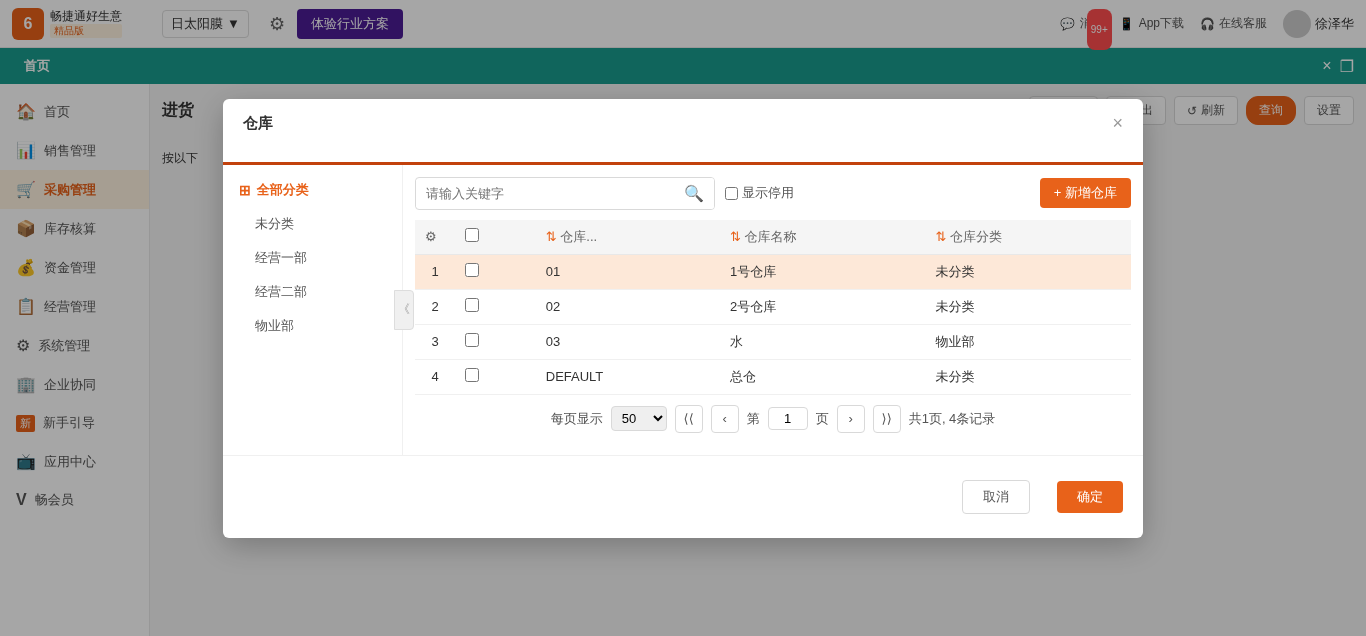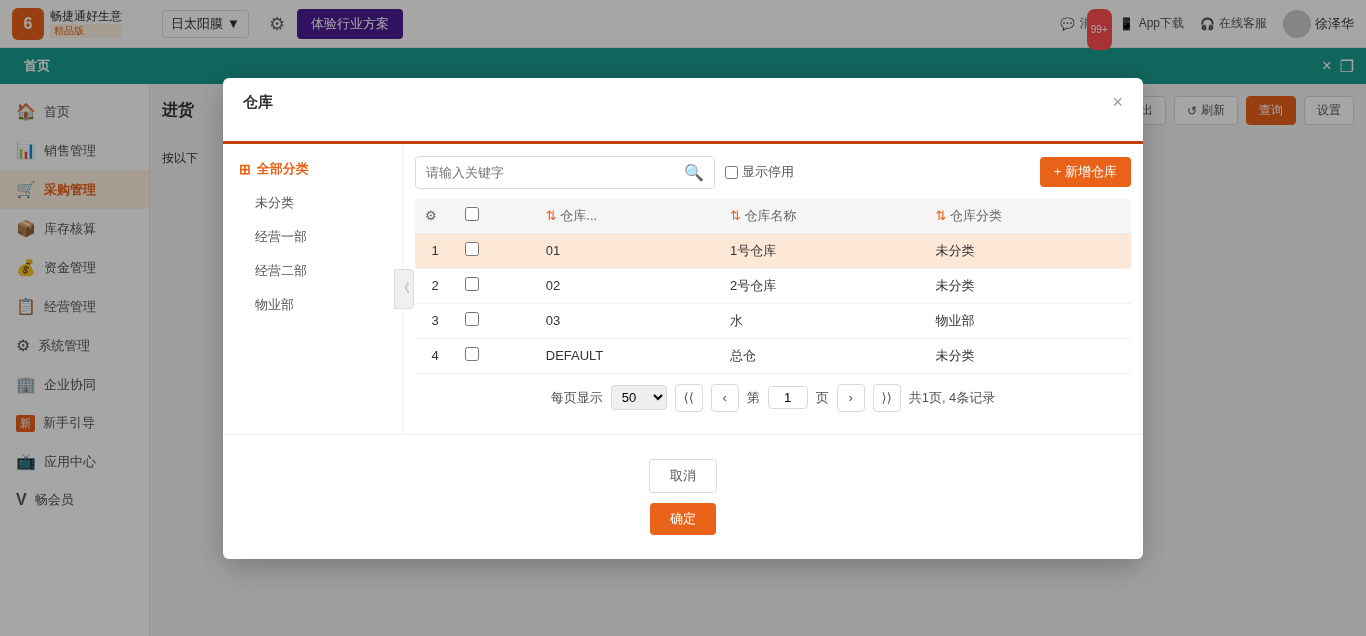--- a/index.html
+++ b/index.html
@@ -119,21 +119,21 @@
       display: flex; align-items: center; justify-content: space-between;
       margin-bottom: 25px;
     }
     .page-title { font-size: 16px; font-weight: bold; color: #333; }
     .toolbar { display: flex; gap: 8px; align-items: center; }
     .toolbar-btn {
       padding: 5px 12px; border: 1px solid #d9d9d9;
       background: #fff; border-radius: 4px; font-size: 12px; color: #555; cursor: pointer;
       display: flex; align-items: center; gap: 4px;
     }
-    .toolbar-btn.primary { background: #e8621a; color: #fff; border-color: #e8621a; }
+    .toolbar-btn.primary { background: #e8621a; color: #fff; border-color: #e8621a; border-radius: 12px; }
 
     
     .filter-row {
       display: flex; align-items: center; gap: 8px; margin-bottom: 8px;
       flex-wrap: wrap;
     }
     .filter-label { font-size: 12px; color: #333; }
 
     
     .overlay {
@@ -261,22 +261,21 @@
     .page-input {
       width: 40px; border: 1px solid #d9d9d9; border-radius: 4px;
       padding: 3px 6px; font-size: 13px; text-align: center;
     }
 
     
     .modal-footer {
       display: flex; align-items: center; justify-content: flex-end;
       padding: 24px 20px;
       border-top: 1px solid #f0f0f0;
-      gap: 10px;
-      flex-direction: column;
+      gap: 27px;
     }
     .cancel-btn {
       padding: 7px 20px; border: 1px solid #d9d9d9;
       background: #fff; border-radius: 4px; font-size: 13px; cursor: pointer; color: #555;
     }
     .confirm-btn {
       padding: 7px 20px; background: #e8621a; color: #fff;
       border: none; border-radius: 4px; font-size: 13px; cursor: pointer;
     }
 

